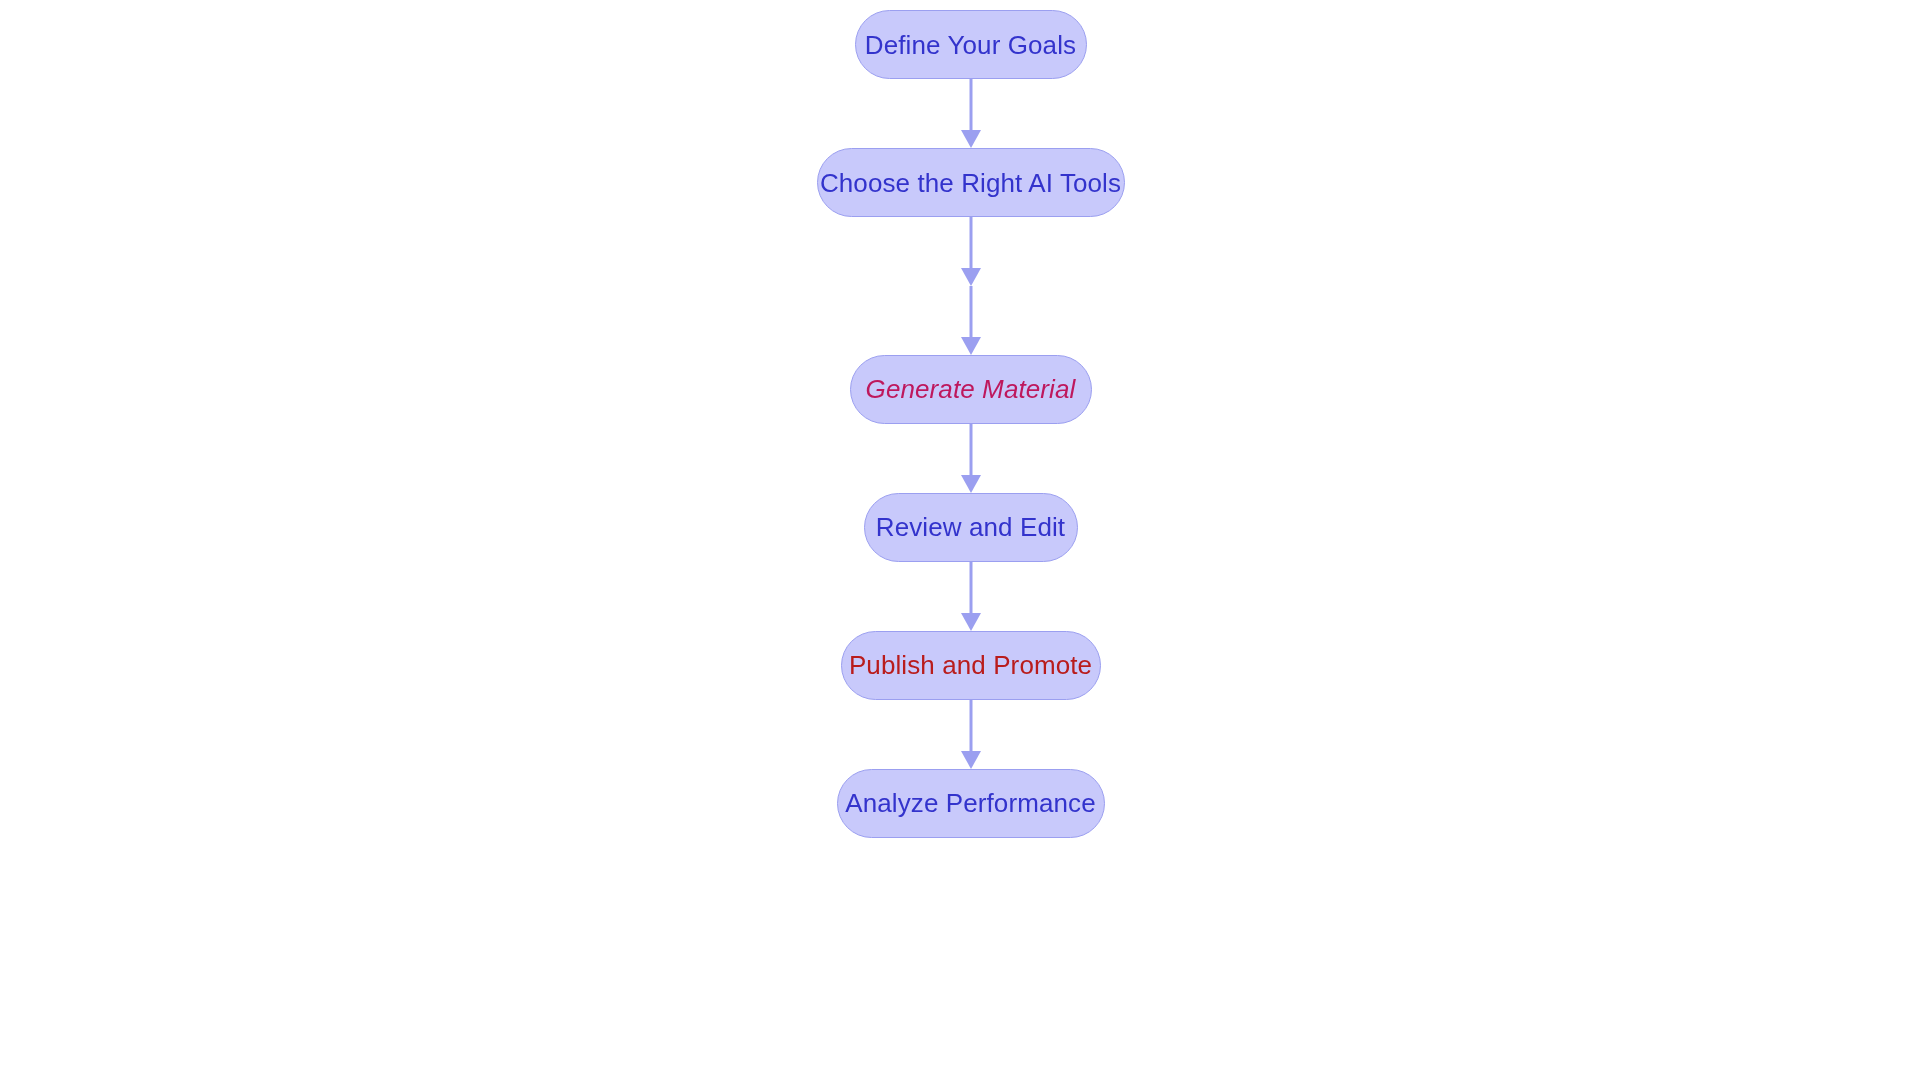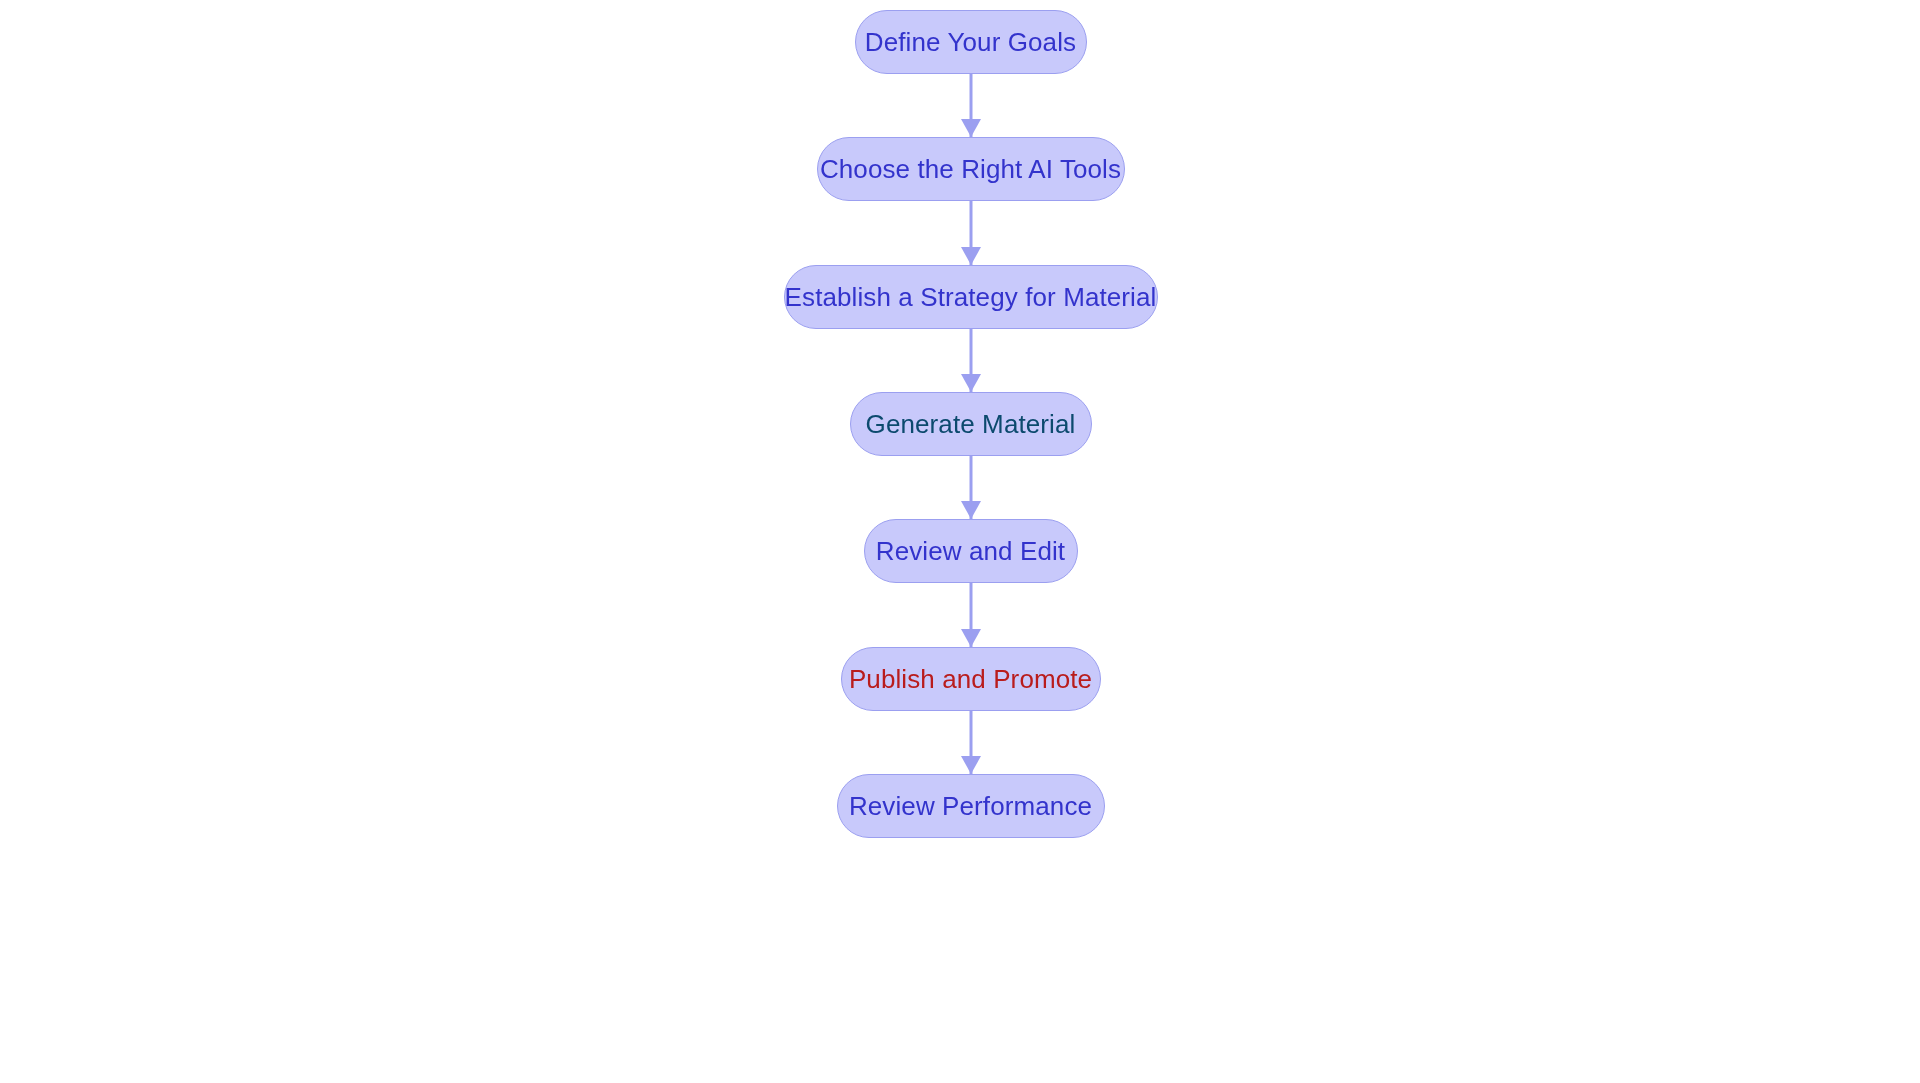--- a/index.html
+++ b/index.html
@@ -101,30 +101,27 @@
 
     <div class="node" style="width: 308px; background: rgb(200, 201, 251); border-color: rgb(155, 159, 240); color: rgb(51, 51, 204); justify-content: center;">
       <span class="node-label">Choose the Right AI Tools</span>
     </div>
 
     <div class="connector">
       <span class="connector-line" style="background: rgb(155, 159, 240);"></span>
       <span class="connector-arrow" style="border-top-color: rgb(155, 159, 240);"></span>
     </div>
 
-    <div class="node" style="width: 374px; background: rgb(200, 201, 251); border-color: rgb(155, 159, 240); color: rgb(51, 51, 204);">
-      <span class="node-label">Establish a Strategy for Material</span>
-    </div>
 
     <div class="connector">
       <span class="connector-line" style="background: rgb(155, 159, 240);"></span>
       <span class="connector-arrow" style="border-top-color: rgb(155, 159, 240);"></span>
     </div>
 
-    <div class="node" style="width: 242px; background: rgb(200, 201, 251); border-color: rgb(155, 159, 240); color: #0c4a6e;">
+    <div class="node" style="width: 242px; background: rgb(200, 201, 251); border-color: rgb(155, 159, 240); color: #be185d; font-style: italic;">
       <span class="node-label">Generate Material</span>
     </div>
 
     <div class="connector">
       <span class="connector-line" style="background: rgb(155, 159, 240);"></span>
       <span class="connector-arrow" style="border-top-color: rgb(155, 159, 240);"></span>
     </div>
 
     <div class="node" style="width: 214px; background: rgb(200, 201, 251); border-color: rgb(155, 159, 240); color: rgb(51, 51, 204);">
       <span class="node-label">Review and Edit</span>
@@ -138,17 +135,17 @@
     <div class="node" style="width: 260px; background: rgb(200, 201, 251); border-color: rgb(155, 159, 240); color: #b91c1c;">
       <span class="node-label">Publish and Promote</span>
     </div>
 
     <div class="connector">
       <span class="connector-line" style="background: rgb(155, 159, 240);"></span>
       <span class="connector-arrow" style="border-top-color: rgb(155, 159, 240);"></span>
     </div>
 
     <div class="node" style="width: 268px; background: rgb(200, 201, 251); border-color: rgb(155, 159, 240); color: rgb(51, 51, 204);">
-      <span class="node-label">Review Performance</span>
+      <span class="node-label">Analyze Performance</span>
     </div>
 
   </div>
 </div>
 
 </body></html>

